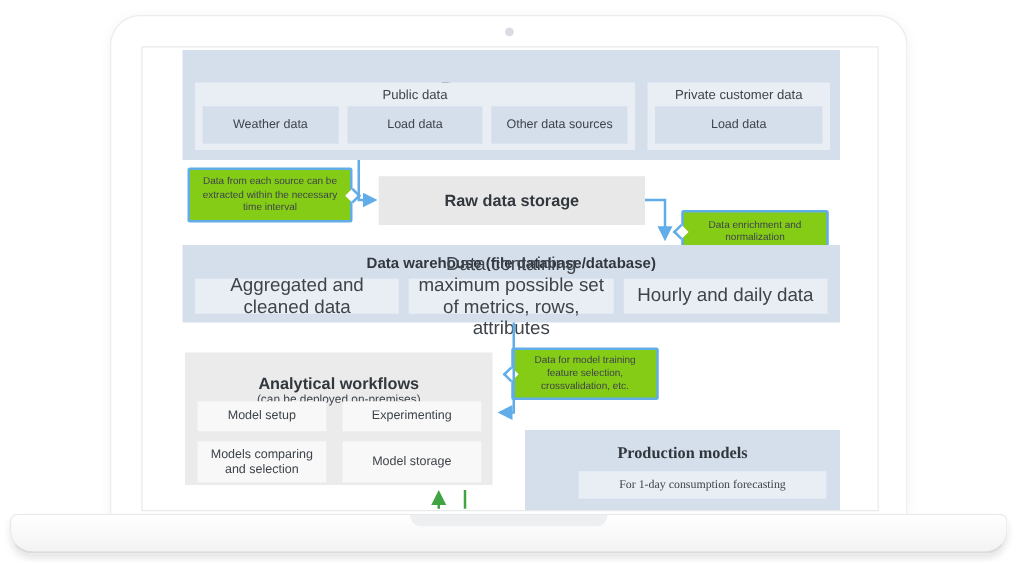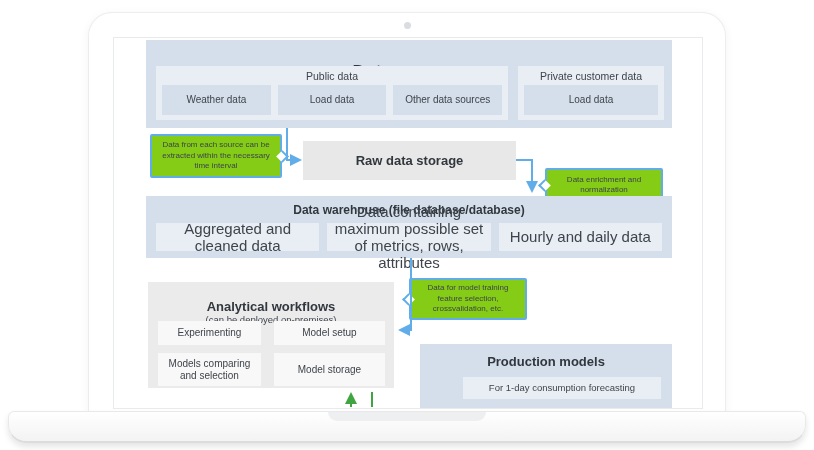--- a/index.html
+++ b/index.html
@@ -58,21 +58,21 @@
   .wh-row .tile{flex:1;background:var(--tile-light);font-size:15px;}
 
   .an{left:34px;top:244px;width:246px;height:106px;background:var(--gray-section);}
   .an .sec-title{font-size:13px;padding-top:17px;}
   .an-sub{display:block;text-align:center;font-size:9.5px;color:var(--text);}
   .an-grid{position:absolute;left:10px;right:9px;top:39px;
            display:grid;grid-template-columns:1fr 1.08fr;grid-template-rows:24px 33px;
            gap:8px 13px;}
   .an-grid .tile{background:var(--white-tile);}
 
-  .pm{left:306px;top:306px;width:252px;height:90px;background:var(--section-blue);}
+  .pm{left:306px;top:306px;width:252px;height:90px;background:var(--section-blue);font-family:Liberation Serif, serif;}
   .pm .sec-title{font-size:13px;padding-top:10px;}
   .pm-tile{position:absolute;left:11px;right:11px;top:33px;height:22px;
            background:var(--tile-light);}
   .pm-tile.tile{font-size:9.5px;margin-left:32px;}
 
   
   .callout{position:absolute;background:#84cc16;border:2px solid var(--arrow-blue);
            border-radius:2px;display:flex;align-items:center;justify-content:center;
            text-align:center;font-size:8px;line-height:1.3;color:var(--text);padding:2px 6px;}
   .tail{position:absolute;width:9px;height:9px;background:#fff;top:50%;margin-top:-4.5px;}
@@ -140,22 +140,22 @@
 
     <div class="callout c3">
       <span>Data for model training feature selection, crossvalidation, etc.</span>
       <i class="tail tail-left"></i>
     </div>
 
     <div class="sec an">
       <span class="sec-title">Analytical workflows</span>
       <span class="an-sub">(can be deployed on-premises)</span>
       <div class="an-grid">
+        <div class="tile">Model setup</div>
         <div class="tile">Experimenting</div>
-        <div class="tile">Model setup</div>
         <div class="tile">Models comparing and selection</div>
         <div class="tile">Model storage</div>
       </div>
     </div>
 
     <div class="sec pm">
       <span class="sec-title">Production models</span>
       <div class="pm-tile tile">For 1-day consumption forecasting</div>
     </div>
 

